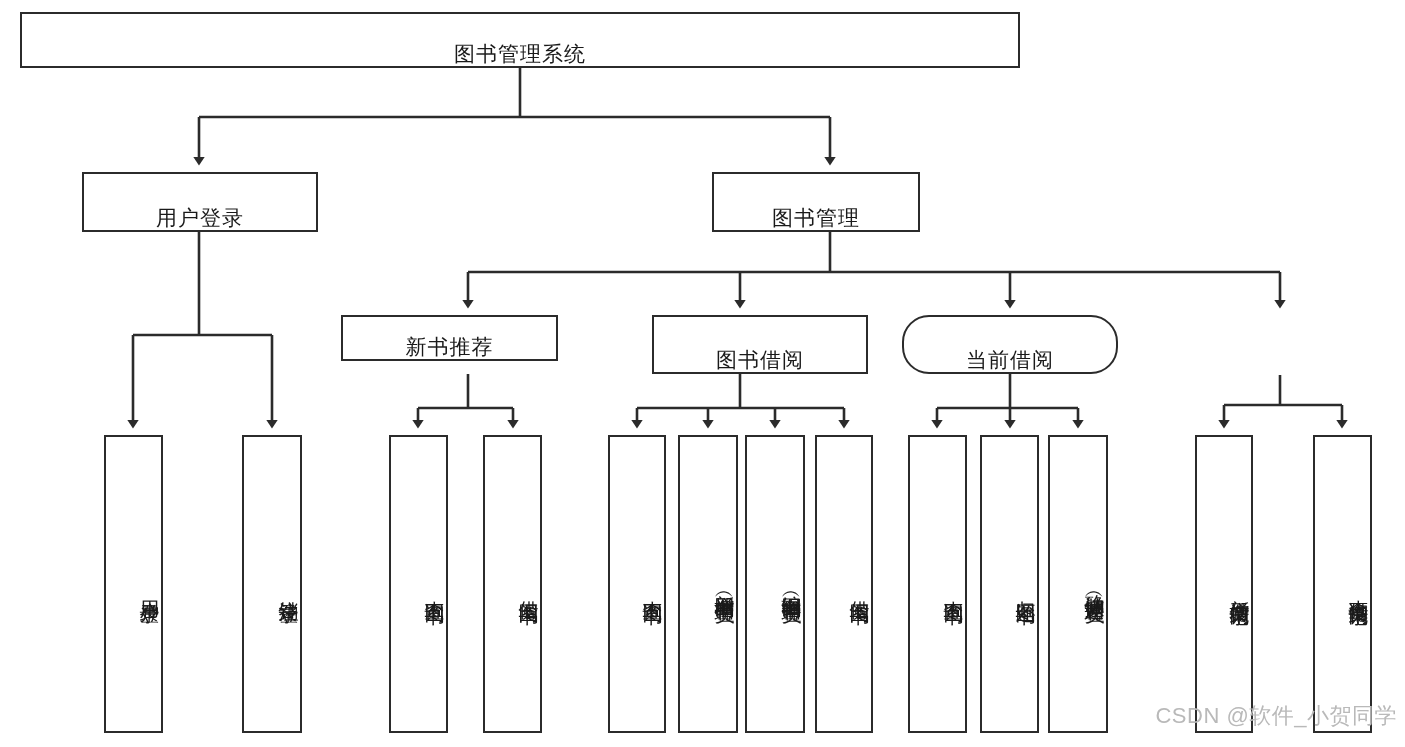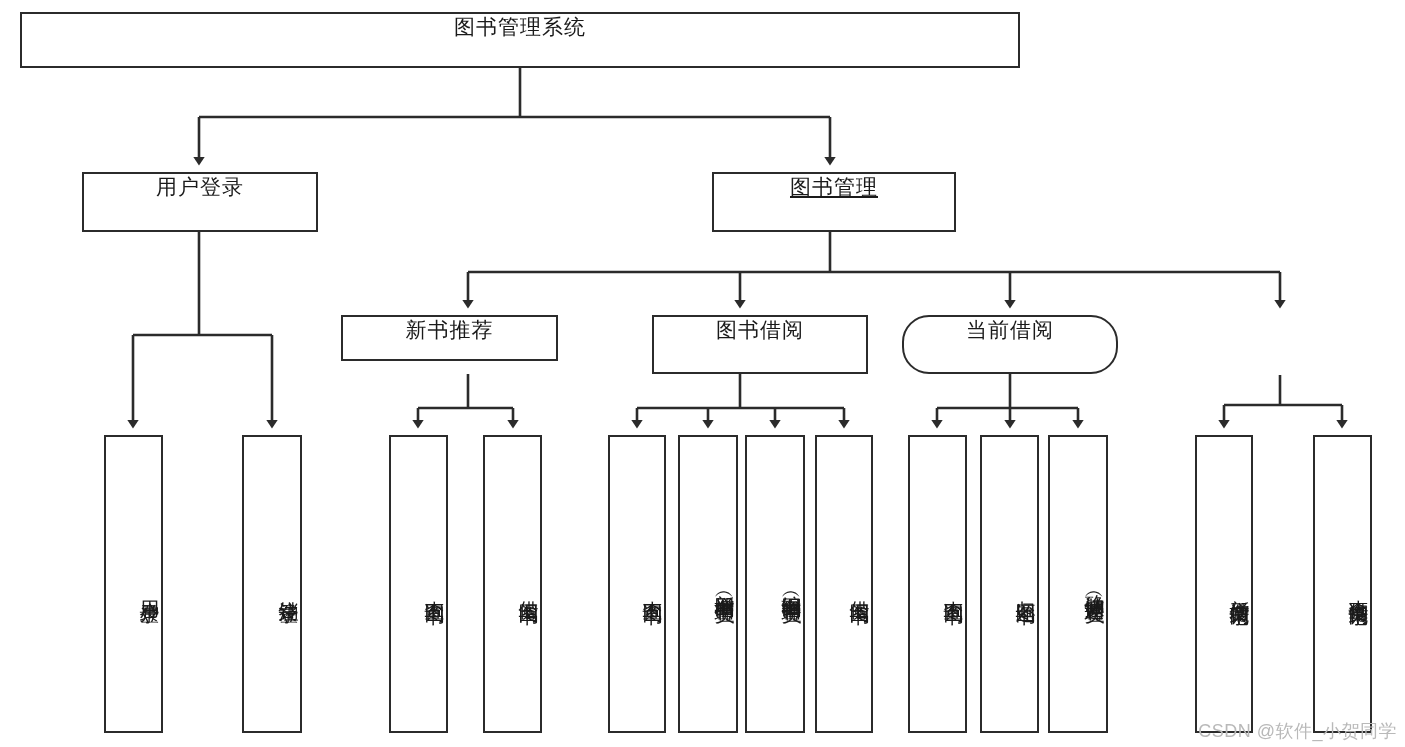--- a/index.html
+++ b/index.html
@@ -16,21 +16,21 @@
     height: 747px;
     background: #ffffff;
     overflow: hidden;
   }
   .node {
     position: absolute;
     box-sizing: border-box;
     border: 2px solid #2b2b2b;
     background: #ffffff;
     display: flex;
-    align-items: flex-start;
+    align-items: flex-end;
     justify-content: center;
     color: #1a1a1a;
   }
   .node.horiz {
     font-size: 21px;
     letter-spacing: 1px;
     line-height: 1.2;
   }
   .node.vert {
     writing-mode: vertical-rl;
@@ -50,22 +50,22 @@
     position: absolute;
     left: 0;
     top: 0;
     width: 1405px;
     height: 747px;
     pointer-events: none;
   }
   .watermark {
     position: absolute;
     right: 8px;
-    bottom: 4px;
-    font-size: 18px;
+    bottom: 16px;
+    font-size: 22px;
     color: #b9b9b9;
     letter-spacing: 0.5px;
     white-space: nowrap;
   }
 </style>
 </head>
 <body>
 
 <div id="canvas">
 
@@ -120,21 +120,21 @@
     </g>
   </svg>
 
   <div class="node horiz" style="left:20px; top:12px; width:1000px; height:56px;">
     <span>图书管理系统</span>
   </div>
 
   <div class="node horiz" style="left:82px; top:172px; width:236px; height:60px;">
     <span>用户登录</span>
   </div>
-  <div class="node horiz" style="left:712px; top:172px; width:244px; height:60px;text-decoration:underline;">
+  <div class="node horiz" style="left:712px; top:172px; width:208px; height:60px;">
     <span>图书管理</span>
   </div>
 
   <div class="node horiz" style="left:341px; top:315px; width:217px; height:46px;">
     <span>新书推荐</span>
   </div>
   <div class="node horiz" style="left:632px; top:315px; width:216px; height:59px;margin-left:20px;">
     <span>图书借阅</span>
   </div>
   <div class="node horiz" style="left:902px; top:315px; width:216px; height:59px;border-radius:27px;">

